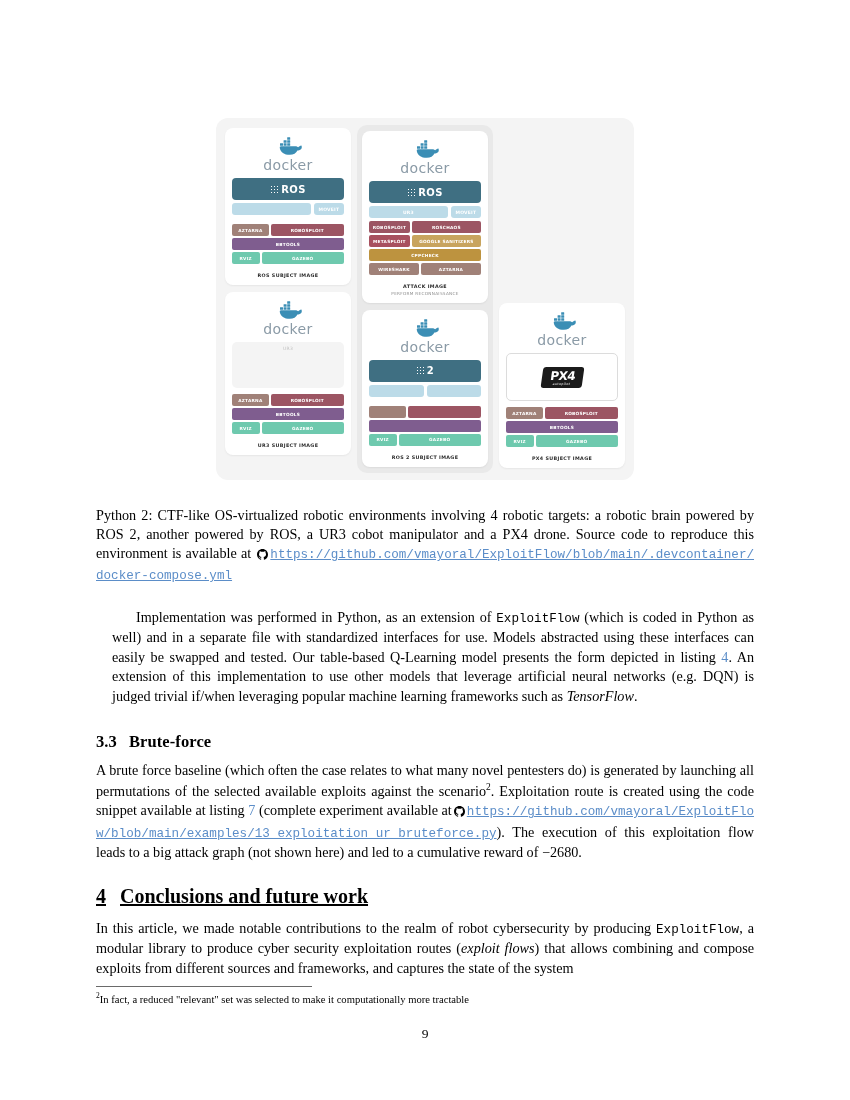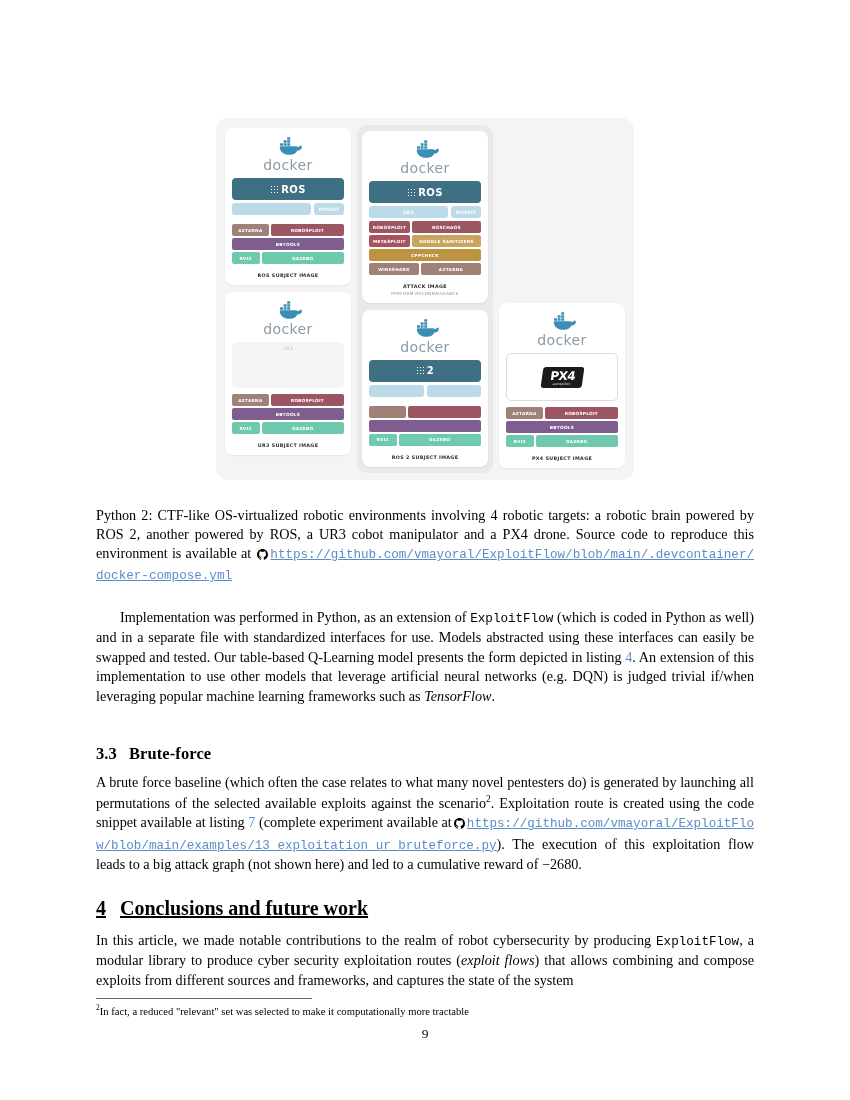--- a/index.html
+++ b/index.html
@@ -267,30 +267,30 @@
     margin: 0 2px;
   }
 
   p.body {
     font-size: 14.2px;
     line-height: 1.38;
     text-align: justify;
     text-justify: inter-word;
     margin: 0;
   }
-  p.body.indent { text-indent: 24px; }
+  p.body.indent { text-indent: 24px; margin-left: 16px; }
   .ref { color: #5b8dc8; }
   .it { font-style: italic; }
 
   .spacer-lg { height: 22px; }
 
   h3.section {
     font-size: 16.5px;
     font-weight: bold;
-    margin: 16px 0 9px 0;
+    margin: 4px 0 9px 0;
     letter-spacing: 0.1px;
   }
   h3.section .num { margin-right: 12px; }
   h2.section {
     font-size: 20px;
     font-weight: bold;
     margin: 0 0 11px 0;
     text-decoration: underline;
   }
   h2.section .num { margin-right: 14px; }

